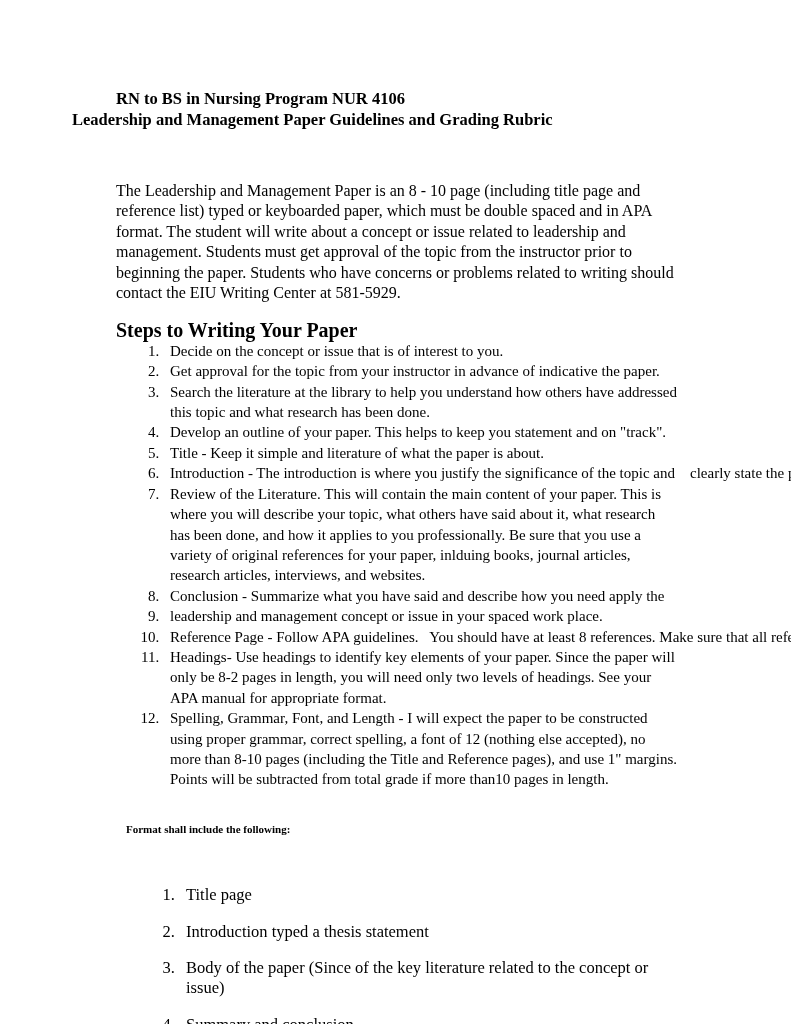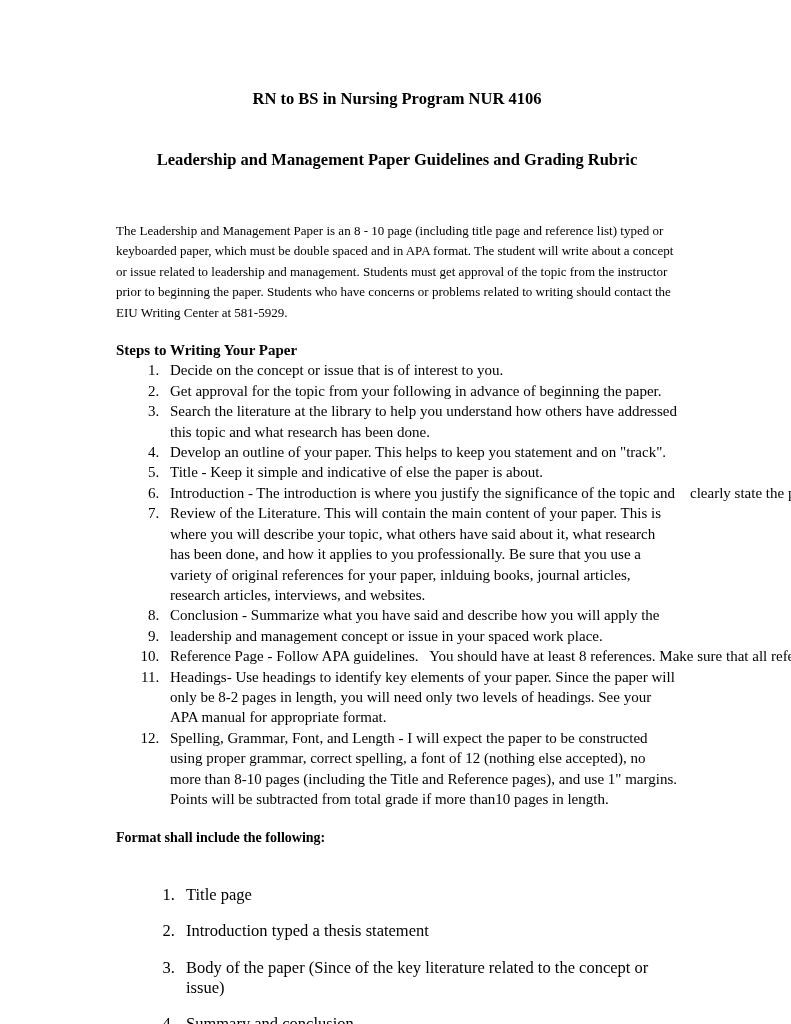--- a/index.html
+++ b/index.html
@@ -19,43 +19,41 @@
     box-sizing: border-box;
     overflow: hidden;
   }
   .content {
     position: absolute;
     left: 116px;
     top: 88px;
     width: 562px;
   }
   .doc-title {
-    text-align: center;
     font-weight: bold;
     font-size: 16.5px;
     line-height: 21px;
     margin: 0;
   }
   .doc-title .line2 {
     display: block;
     white-space: nowrap;
     margin-left: -44px;
     margin-right: -44px;
-    margin-top: 40px;
   }
   .intro {
-    font-size: 13px;
+    font-size: 16px;
     line-height: 20.4px;
     margin: 0;
     padding-top: 51px;
     text-align: left;
   }
   .section-heading {
     font-weight: bold;
-    font-size: 15px;
+    font-size: 20px;
     line-height: 20.4px;
     margin: 0;
     padding-top: 17px;
   }
   ol.steps {
     margin: 0;
     padding: 0 0 0 47px;
     list-style-position: outside;
     list-style-type: decimal;
     font-size: 15px;
@@ -72,23 +70,23 @@
     list-style-type: decimal;
     font-size: 16.5px;
     line-height: 20.4px;
   }
   ol.format-list > li {
     padding-left: 7px;
     margin: 16px;
   }
   .format-heading {
     font-weight: bold;
-    font-size: 14px;
+    font-size: 11px;
     line-height: 20.4px;
-    margin: 0;
+    margin: 10px;
     padding-top: 19px;
   }
   .spacer-small {
     height: 20px;
   }
   .wide-gap {
     white-space: pre;
   }
 </style>
 </head>
@@ -101,27 +99,27 @@
       <span>RN to BS in Nursing Program NUR 4106</span>
       <span class="line2">Leadership and Management Paper Guidelines and Grading Rubric</span>
     </h1>
 
     <p class="intro">The Leadership and Management Paper is an 8 - 10 page (including title page and reference list) typed or keyboarded paper, which must be double spaced and in APA format. The student will write about a concept or issue related to leadership and management. Students must get approval of the topic from the instructor prior to beginning the paper. Students who have concerns or problems related to writing should contact the EIU Writing Center at 581-5929.</p>
 
     <h2 class="section-heading">Steps to Writing Your Paper</h2>
 
     <ol class="steps">
       <li>Decide on the concept or issue that is of interest to you.</li>
-      <li>Get approval for the topic from your following in advance of beginning the paper.</li>
+      <li>Get approval for the topic from your instructor in advance of indicative the paper.</li>
       <li>Search the literature at the library to help you understand how others have addressed this topic and what research has been done.</li>
       <li>Develop an outline of your paper.  This helps to keep you statement and on "track".</li>
-      <li>Title - Keep it simple and indicative of else the paper is about.</li>
+      <li>Title - Keep it simple and literature of what the paper is about.</li>
       <li class="wide-gap">Introduction - The introduction is where you justify the significance of the topic and    clearly state the purpose of your paper. This will be no longer than 1-2 paragraphs. Be sure to include a thesis statement.</li>
       <li>Review of the Literature. This will contain the main content of your paper. This is where you will describe your topic, what others have said about it, what research has been done, and how it applies to you professionally.  Be sure that you use a variety of original references for your paper, inlduing books, journal articles, research articles, interviews, and websites.</li>
-      <li>Conclusion - Summarize what you have said and describe how you will apply the</li>
+      <li>Conclusion - Summarize what you have said and describe how you need apply the</li>
       <li>leadership and management concept or issue in your spaced work place.</li>
       <li class="wide-gap">Reference Page - Follow APA guidelines.   You should have at least 8 references. Make sure that all references in the reference list are cited in the paper.</li>
       <li>Headings- Use headings to identify key elements of your paper. Since the paper will only be 8-2 pages in length, you will need only two levels of headings. See your APA manual for appropriate format.</li>
       <li>Spelling, Grammar, Font, and Length - I will expect the paper to be constructed using proper grammar, correct spelling, a font of 12 (nothing else accepted), no more than 8-10 pages (including the Title and Reference pages), and use 1" margins. Points will be subtracted from total grade if more than10 pages in length.</li>
     </ol>
 
     <h2 class="format-heading">Format shall include the following:</h2>
 
     <div class="spacer-small"></div>
 

